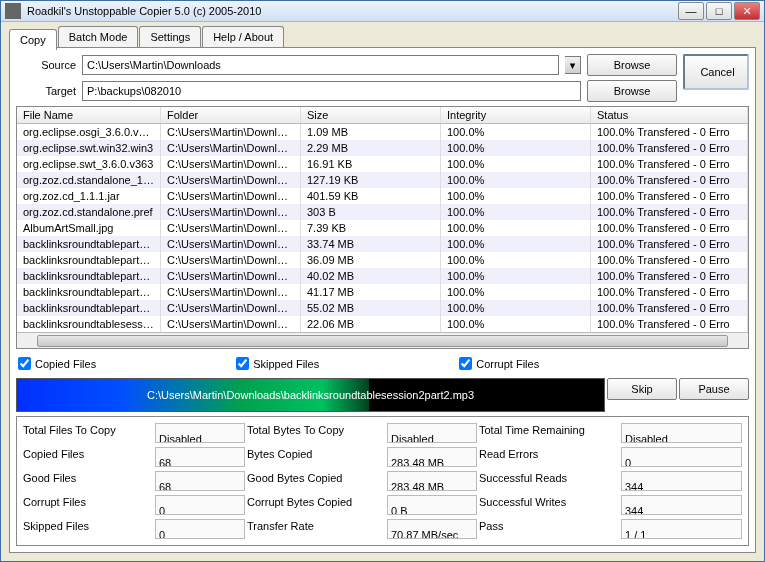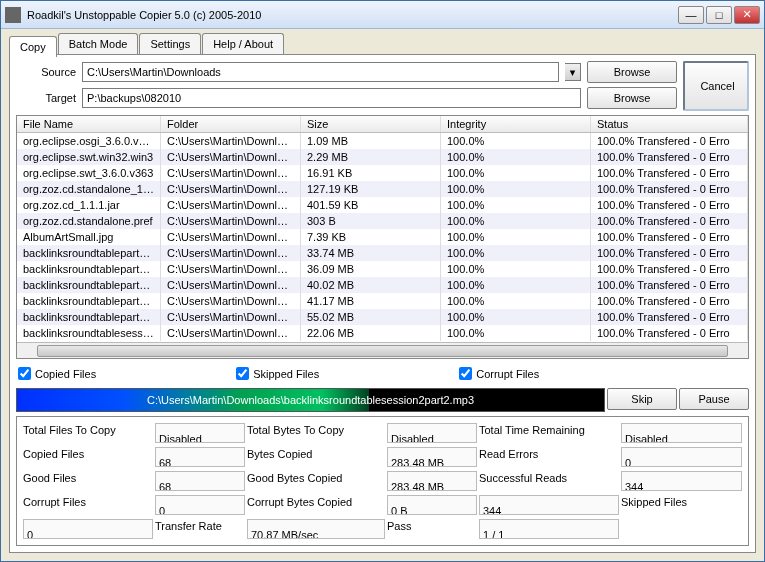--- a/index.html
+++ b/index.html
@@ -13,35 +13,35 @@
     .win-btn.close { background: linear-gradient(#f08080,#c03030); color:#fff; }
     .tabs { display: flex; padding: 4px 8px 0 8px; background:#ece9d8; }
     .tab { padding: 4px 10px; border: 1px solid #888; border-bottom:none; background:#f4f4f4; margin-right:1px; cursor:pointer; border-radius: 3px 3px 0 0;}
     .tab.active { background:#fff; position:relative; top:3px; }
     .panel { border: 1px solid #888; margin: 0 8px 8px 8px; background:#fff; flex:1; display:flex; flex-direction:column; padding:6px; gap:4px;}
     .path-row { display:flex; align-items:center; gap:6px; }
     .path-label { width:60px; text-align:right; }
     .path-input { flex:1; height:20px; border:1px solid #7a7a7a; padding:0 4px; background:#fff;}
     .dd-arrow { width:16px; height:18px; border:1px solid #7a7a7a; border-left:none; display:flex; align-items:center; justify-content:center; background:linear-gradient(#f0f0f0,#d0d0d0); cursor:pointer;}
     .btn { height:22px; padding:0 18px; border:1px solid #7a7a7a; background:linear-gradient(#fdfdfd,#e5e5e5); cursor:pointer; border-radius:2px;}
-    .btn.cancel-pane { width:66px; height:50px; display:flex; align-items:center; justify-content:center; border:2px inset #b0c4de;padding-left:21px; }
+    .btn.cancel-pane { width:66px; height:36px; display:flex; align-items:center; justify-content:center; border:2px inset #b0c4de;padding-left:21px; }
     .table-wrap { border:1px solid #888; flex:1; display:flex; flex-direction:column; min-height:0;}
     .thead { display:flex; background:linear-gradient(#fdfdfd,#eaeaea); border-bottom:1px solid #bbb; }
     .th, .td { padding:2px 6px; overflow:hidden; white-space:nowrap; text-overflow:ellipsis; border-right:1px solid #ddd;}
     .c0{width:144px;} .c1{width:140px;} .c2{width:140px; text-align:left;} .c3{width:150px;} .c4{flex:1;}
     .tbody { overflow-y:scroll; flex:1; }
     .tr { display:flex; height:16px; }
     .tr:nth-child(even){ background:#f0f0fa; }
     .hscroll { height:16px; border-top:1px solid #bbb; background:#f0f0f0; position:relative;}
     .hscroll-thumb{ position:absolute; left:20px; right:20px; top:2px; height:12px; background:linear-gradient(#e8e8e8,#c8c8c8); border:1px solid #999; border-radius:2px;}
     .checks { display:flex; padding:4px 2px; gap:140px;}
     .chk { display:flex; align-items:center; gap:4px; }
     .chk input { width:13px; height:13px; }
     .progress-row { display:flex; gap:2px; align-items:stretch; }
-    .progress { flex:1; height:24px; background:linear-gradient(to right, #0030ff 0%, #0050ff 18%, #00a050 38%, #00c060 52%, #004020 60%, #000 60%, #000 100%); color:#fff; display:flex; align-items:center; justify-content:center; font-weight:normal; white-space:nowrap; overflow:hidden; border:1px solid #555;}
+    .progress { flex:1; height:34px; background:linear-gradient(to right, #0030ff 0%, #0050ff 18%, #00a050 38%, #00c060 52%, #004020 60%, #000 60%, #000 100%); color:#fff; display:flex; align-items:center; justify-content:center; font-weight:normal; white-space:nowrap; overflow:hidden; border:1px solid #555;}
     .stats { border:1px solid #888; display:grid; grid-template-columns: 130px 90px 138px 90px 140px 1fr; padding:6px; row-gap:4px; column-gap:2px;}
     .statv { border:1px solid #bbb; padding:9px 3px; background:#fafafa; height:17px; overflow:hidden;text-decoration:underline;}
     .statl { padding:1px 0; }
     .paths-block{display:flex; gap:6px;}
     .paths-left{flex:1; display:flex; flex-direction:column; gap:4px;}
   </style>
 </head>
 <body>
 
 <div class="window">
@@ -223,20 +223,21 @@
       <div class="statl">Good Files</div>
         <div class="statv">68</div>
       <div class="statl">Good Bytes Copied</div>
         <div class="statv">283.48 MB</div>
       <div class="statl">Successful Reads</div>
         <div class="statv">344</div>
       <div class="statl">Corrupt Files</div>
         <div class="statv">0</div>
       <div class="statl">Corrupt Bytes Copied</div>
         <div class="statv">0 B</div>
+      <div class="statl">Successful Writes</div>
         <div class="statv">344</div>
       <div class="statl">Skipped Files</div>
         <div class="statv">0</div>
       <div class="statl">Transfer Rate</div>
         <div class="statv">70.87 MB/sec</div>
       <div class="statl">Pass</div>
         <div class="statv">1 / 1</div>
     </div>
   </div>
 </div>

